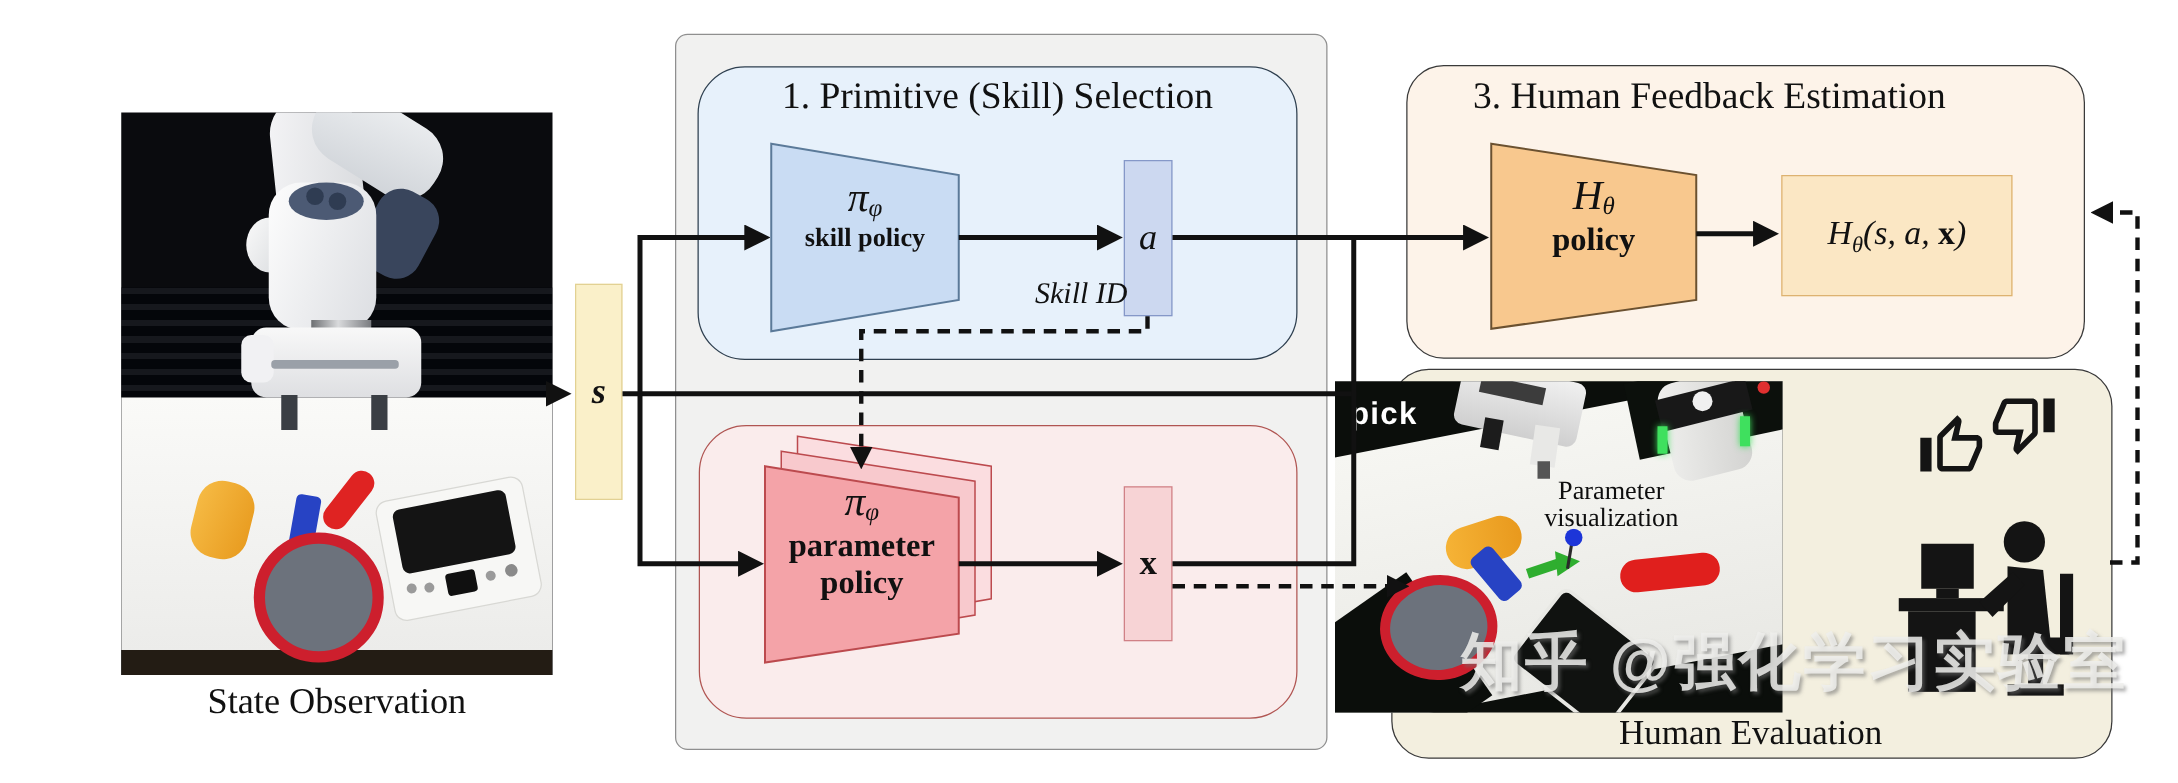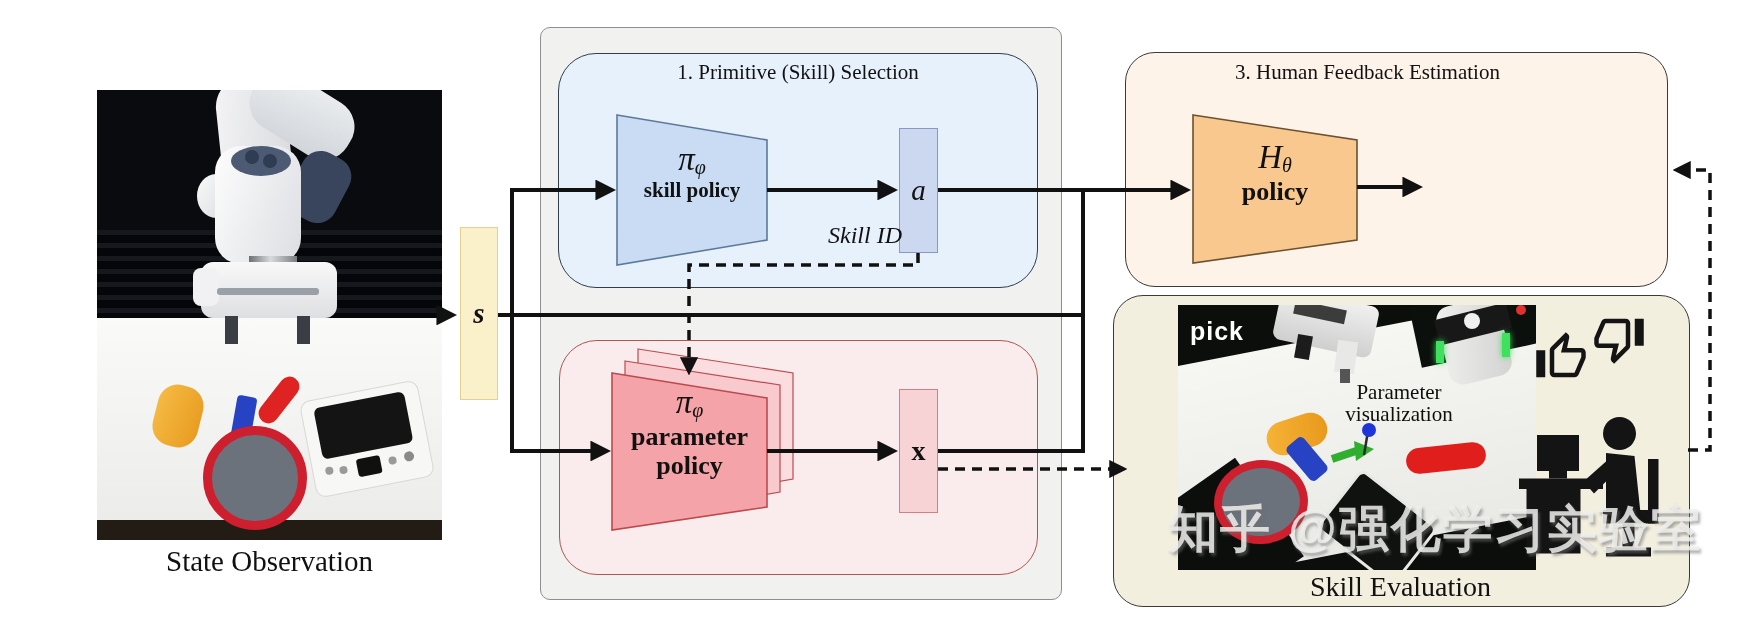--- a/index.html
+++ b/index.html
@@ -1,19 +1,19 @@
 <!DOCTYPE html>
 <html style="--line: #111111; --container_bg: #f1f1f0; --container_border: #8f8f8f; --p1_bg: #e7f1fb; --p1_border: #2e3f4f; --skill_fill: #c9dcf3; --skill_border: #5b7a99; --a_fill: #ccd8f0; --a_border: #8598c8; --p2_bg: #faecec; --p2_border: #b05552; --param_fill: #f4a3a8; --param_border: #bc4a4e; --param_back1: #f8c9cd; --param_back2: #fbdde0; --x_fill: #f7d3d5; --x_border: #d08186; --p3_bg: #fdf3e9; --p3_border: #3a3a3a; --critic_fill: #f8c88e; --critic_border: #6b5130; --hbox_fill: #fbe7c4; --hbox_border: #ddb271; --eval_bg: #f3efdf; --eval_border: #3a3a3a; --s_fill: #faf0c9; --s_border: #e2d193;"><head>
 <meta charset="utf-8">
 <style>
   html,body{margin:0;padding:0;background:#ffffff;}
   .stage{position:relative;width:1742px;height:626px;background:#fff;overflow:hidden;
          font-family:"Liberation Serif","DejaVu Serif",serif;color:#111;}
   .abs{position:absolute;}
-  .ptitle{font-size:21px;text-align:center;white-space:nowrap;}
+  .ptitle{font-size:30px;text-align:center;white-space:nowrap;}
   .traplab{text-align:center;line-height:1.08;}
   .pi{font-style:italic;font-size:33px;}
   .pisub{font-style:italic;font-size:20px;}
   .blbl{font-weight:bold;font-size:26px;line-height:1.12;}
   .vrect{display:flex;align-items:center;justify-content:center;box-sizing:border-box;}
   .mi{font-style:italic;font-size:29px;}
   .container{background:var(--container_bg);border:1.5px solid var(--container_border);border-radius:10px;box-sizing:border-box;}
   .panel{box-sizing:border-box;}
   .p1{background:var(--p1_bg);border:1.6px solid var(--p1_border);border-radius:38px;}
   .p2{background:var(--p2_bg);border:1.4px solid var(--p2_border);border-radius:38px;}
@@ -136,22 +136,25 @@
   </div>
 
   <div class="abs arect vrect" style="left:899px;top:128px;width:39px;height:125px;z-index:4;">
     <span class="mi">a</span>
   </div>
   <div class="abs xrect vrect" style="left:899px;top:389px;width:39px;height:124px;z-index:4;">
     <span style="font-weight:bold;font-size:28px;">x</span>
   </div>
   <div class="abs skillid" style="left:796px;top:222px;width:138px;z-index:6;">Skill ID</div>
 
-
-  <div class="abs evalphoto" style="left:1178px;top:305px;width:358px;height:265px;z-index:3;">
+  <div class="abs hbox vrect" style="left:1425px;top:140px;width:185px;height:97px;z-index:4;">
+    <span><i>H</i><sub style="font-size:18px;font-style:italic;">θ</sub><i>(s, a, </i><b>x</b><i>)</i></span>
+  </div>
+
+  <div class="abs evalphoto" style="left:1068px;top:305px;width:358px;height:265px;z-index:3;">
     <div class="abs" style="left:-30px;top:28px;width:420px;height:215px;background:linear-gradient(180deg,#f6f6f2,#e9e9e5);transform:rotate(-11deg);"></div>
     <div class="abs" style="left:236px;top:-12px;width:130px;height:62px;background:#0c100c;transform:rotate(-12deg);"></div>
     <div class="abs" style="left:-45px;top:185px;width:150px;height:120px;background:#0b0e0b;transform:rotate(-35deg);"></div>
 
     <div class="abs" style="left:98px;top:-8px;width:100px;height:52px;background:linear-gradient(180deg,#f0f0f0,#cfcfcf);border-radius:8px;transform:rotate(12deg);"></div>
     <div class="abs" style="left:116px;top:0px;width:52px;height:14px;background:#3c3c3c;transform:rotate(12deg);"></div>
     <div class="abs" style="left:118px;top:30px;width:15px;height:24px;background:#1c1c1c;transform:rotate(10deg);"></div>
     <div class="abs" style="left:158px;top:36px;width:20px;height:32px;background:#e8e8e6;transform:rotate(8deg);"></div>
     <div class="abs" style="left:162px;top:64px;width:10px;height:14px;background:#555;"></div>
 
@@ -199,17 +202,17 @@
       <circle cx="69" cy="15" r="11"></circle>
       <path d="M60,28 L79,30 L83,68 L60,68 Z"></path>
       <path d="M63,31 L69,38 L52,55 L45,47 Z"></path>
       <rect x="58" y="66" width="35" height="9"></rect>
       <rect x="88" y="32" width="7" height="43"></rect>
       <rect x="71" y="75" width="8" height="16"></rect>
       <rect x="60" y="91" width="30" height="6"></rect>
     </g>
   </svg>
 
-  <div class="abs caption" style="left:1113px;top:571px;width:575px;font-size:28px;z-index:4;">Skill Evaluation</div>
+  <div class="abs caption" style="left:1113px;top:571px;width:575px;font-size:28px;z-index:4;">Human Evaluation</div>
 
   <div class="abs watermark" style="left:1168px;top:496px;z-index:9;">知乎 @强化学习实验室</div>
 
 </div>
 
 </body></html>

